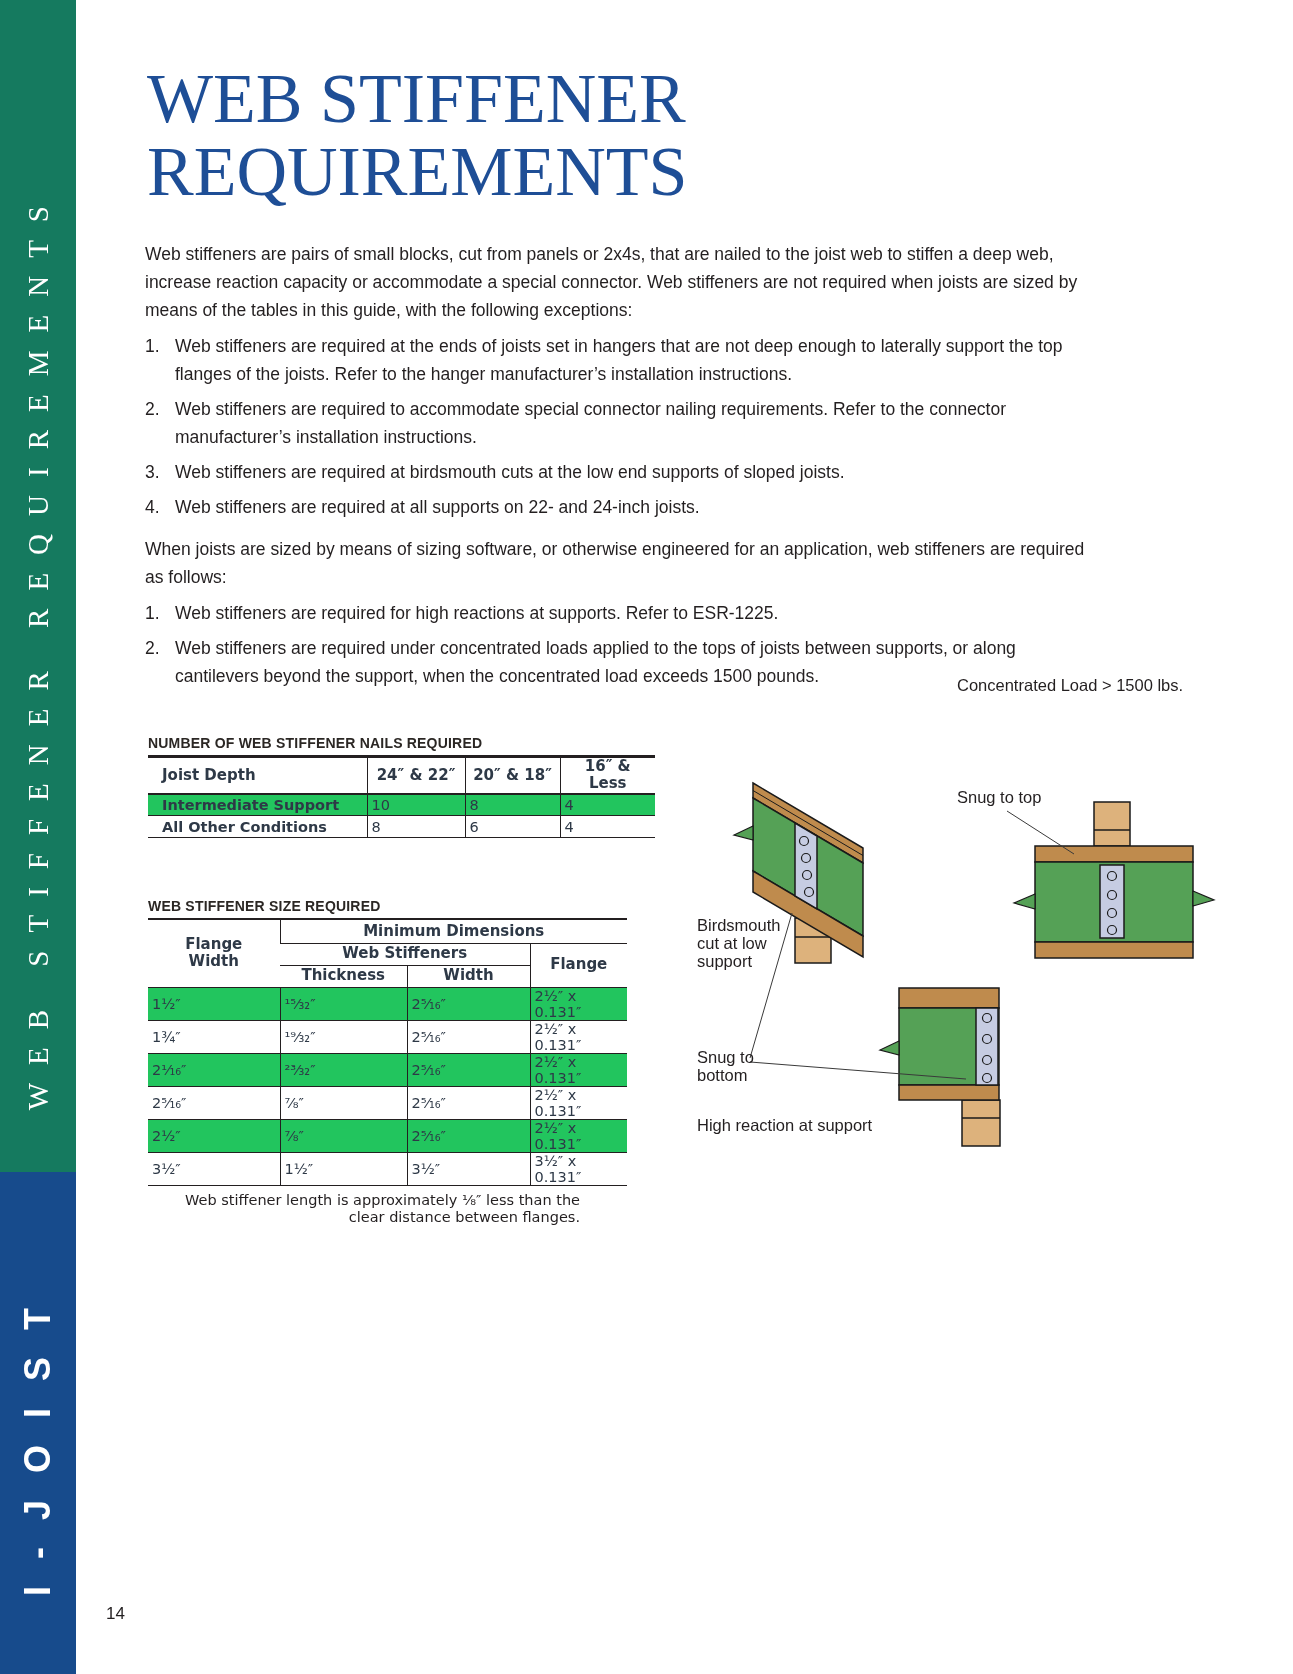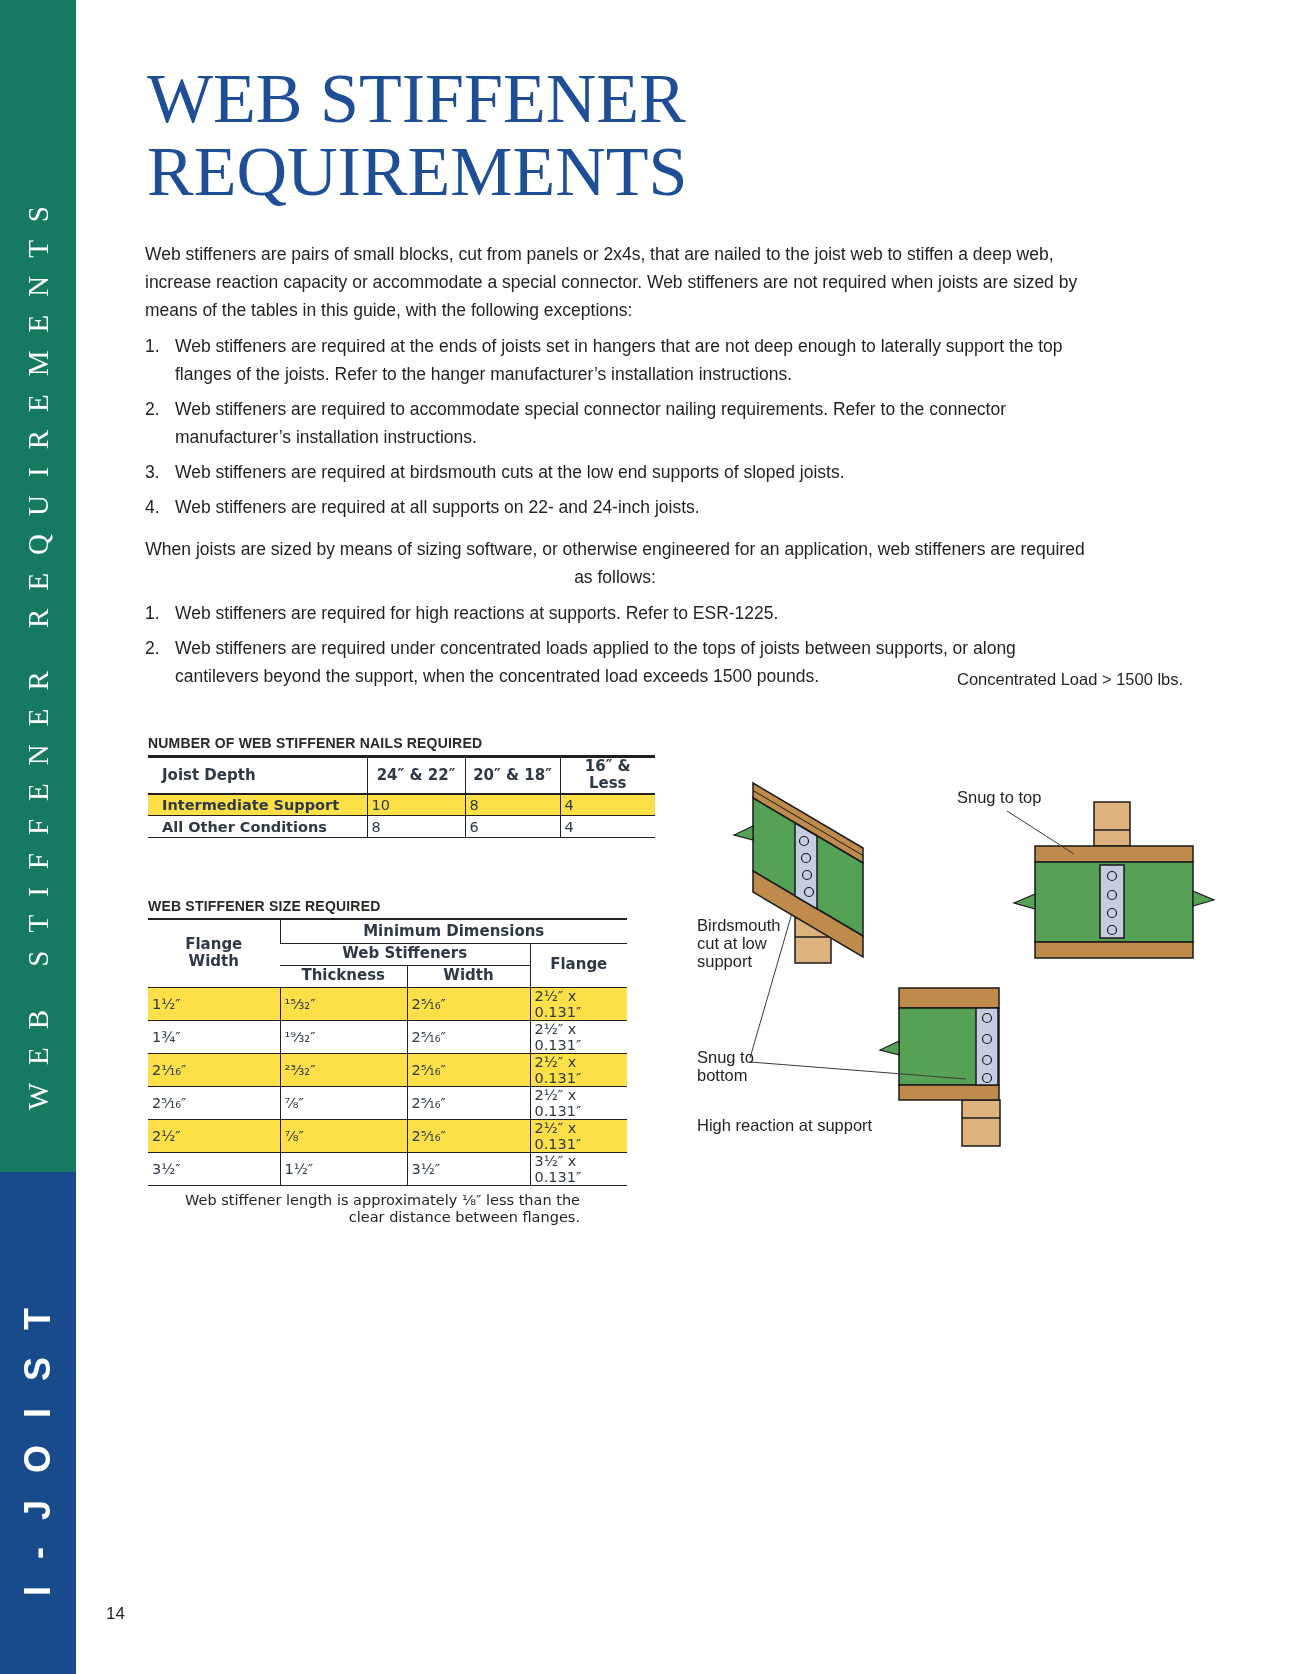--- a/index.html
+++ b/index.html
@@ -12,21 +12,21 @@
          white-space:nowrap;color:#ffffff;}
   .vtext-green{bottom:62px;font-family:"Liberation Serif",serif;font-size:29px;letter-spacing:18px;font-weight:400;}
   .vtext-blue{bottom:78px;font-size:36px;font-weight:bold;letter-spacing:27px;}
   
   .title{position:absolute;left:145px;top:60px;margin:2px;font-family:"Liberation Serif",serif;
          font-weight:400;font-size:70px;line-height:73px;color:#1e4e96;letter-spacing:0px;}
   
   .content{position:absolute;left:145px;top:240px;width:940px;font-size:17.5px;line-height:28px;}
   .content p{margin:0;}
   p.lead{margin-bottom:8px;}
-  p.mid{margin:14px 0 8px 0;text-align:center;}
+  p.mid{margin:14px 0 8px 0;}
   ol.plain{list-style:none;margin:0 0 10px 0;padding:0;}
   ol.plain li{display:flex;margin:0 0 7px 0;}
   ol.plain .num{width:30px;flex:0 0 30px;}
   ol.plain .li-text{flex:1;}
   
   .tblwrap{position:absolute;}
   .tbl1{left:148px;top:735px;width:507px;}
   .tbl2{left:148px;top:898px;width:479px;}
   .tbl-title{font-weight:bold;font-size:14px;color:#2b2724;margin:0 0 4px 0;letter-spacing:.2px;}
   table.dat{border-collapse:collapse;table-layout:fixed;
@@ -40,21 +40,21 @@
   .t1 tr:last-child{border-bottom:none;}
   .t1 th.lbl,.t1 td.lbl{text-align:left;padding-left:14px;font-weight:bold;}
   .t1 td,.t1 th{border-left:1.5px solid #231f20;}
   .t1 td:first-child,.t1 th:first-child{border-left:none;}
   .t2{width:479px;border-top:2.5px solid #231f20;border-bottom:1.5px solid #231f20;}
   .t2 th,.t2 td{border-left:1.5px solid #231f20;}
   .t2 th:first-child,.t2 td:first-child{border-left:none;}
   .t2 tr.h1{height:24px;}  .t2 tr.h2{height:22px;}  .t2 tr.h3{height:22px;}
   .t2 tr.r{height:23px;border-top:1px solid #231f20;}
   .t2 .bb{border-bottom:1.5px solid #231f20;}
-  tr.shade{background:#fde047;}
+  tr.shade{background:#22c55e;}
   .footnote{margin-top:6px;width:432px;font-family:"DejaVu Sans",sans-serif;
             font-size:14.5px;line-height:17px;color:#231f20;text-align:right;}
   
   .diagram{position:absolute;left:650px;top:670px;width:643px;height:480px;}
   .diagram svg{position:absolute;left:0;top:0;}
   .dlabel{position:absolute;font-size:16.5px;line-height:18px;color:#231f20;}
   
   .pagenum{position:absolute;left:106px;top:1604px;font-size:17px;color:#231f20;}
 </style>
 </head>
@@ -248,21 +248,21 @@
           <polygon points="543,221 564,230 543,236" fill="#55a156" stroke-width="1.2"></polygon>
         </g>
       </g>
 
       <g stroke="#3a3a3a" stroke-width="1">
         <line x1="357" y1="141" x2="424" y2="184"></line>
         <line x1="100" y1="388" x2="142" y2="243"></line>
         <line x1="100" y1="392" x2="316" y2="409"></line>
       </g>
     </svg>
-    <div class="dlabel" style="left:307px;top:0;width:240px;">Concentrated Load &gt; 1500 lbs.</div>
+    <div class="dlabel" style="left:307px;top:6px;width:240px;">Concentrated Load &gt; 1500 lbs.</div>
     <div class="dlabel" style="left:307px;top:118px;width:120px;">Snug to top</div>
     <div class="dlabel" style="left:47px;top:246px;width:92px;">Birdsmouth cut at low support</div>
     <div class="dlabel" style="left:47px;top:378px;width:70px;">Snug to bottom</div>
     <div class="dlabel" style="left:47px;top:446px;width:230px;">High reaction at support</div>
   </div>
 
   <div class="pagenum">14</div>
 
 </div>
 

